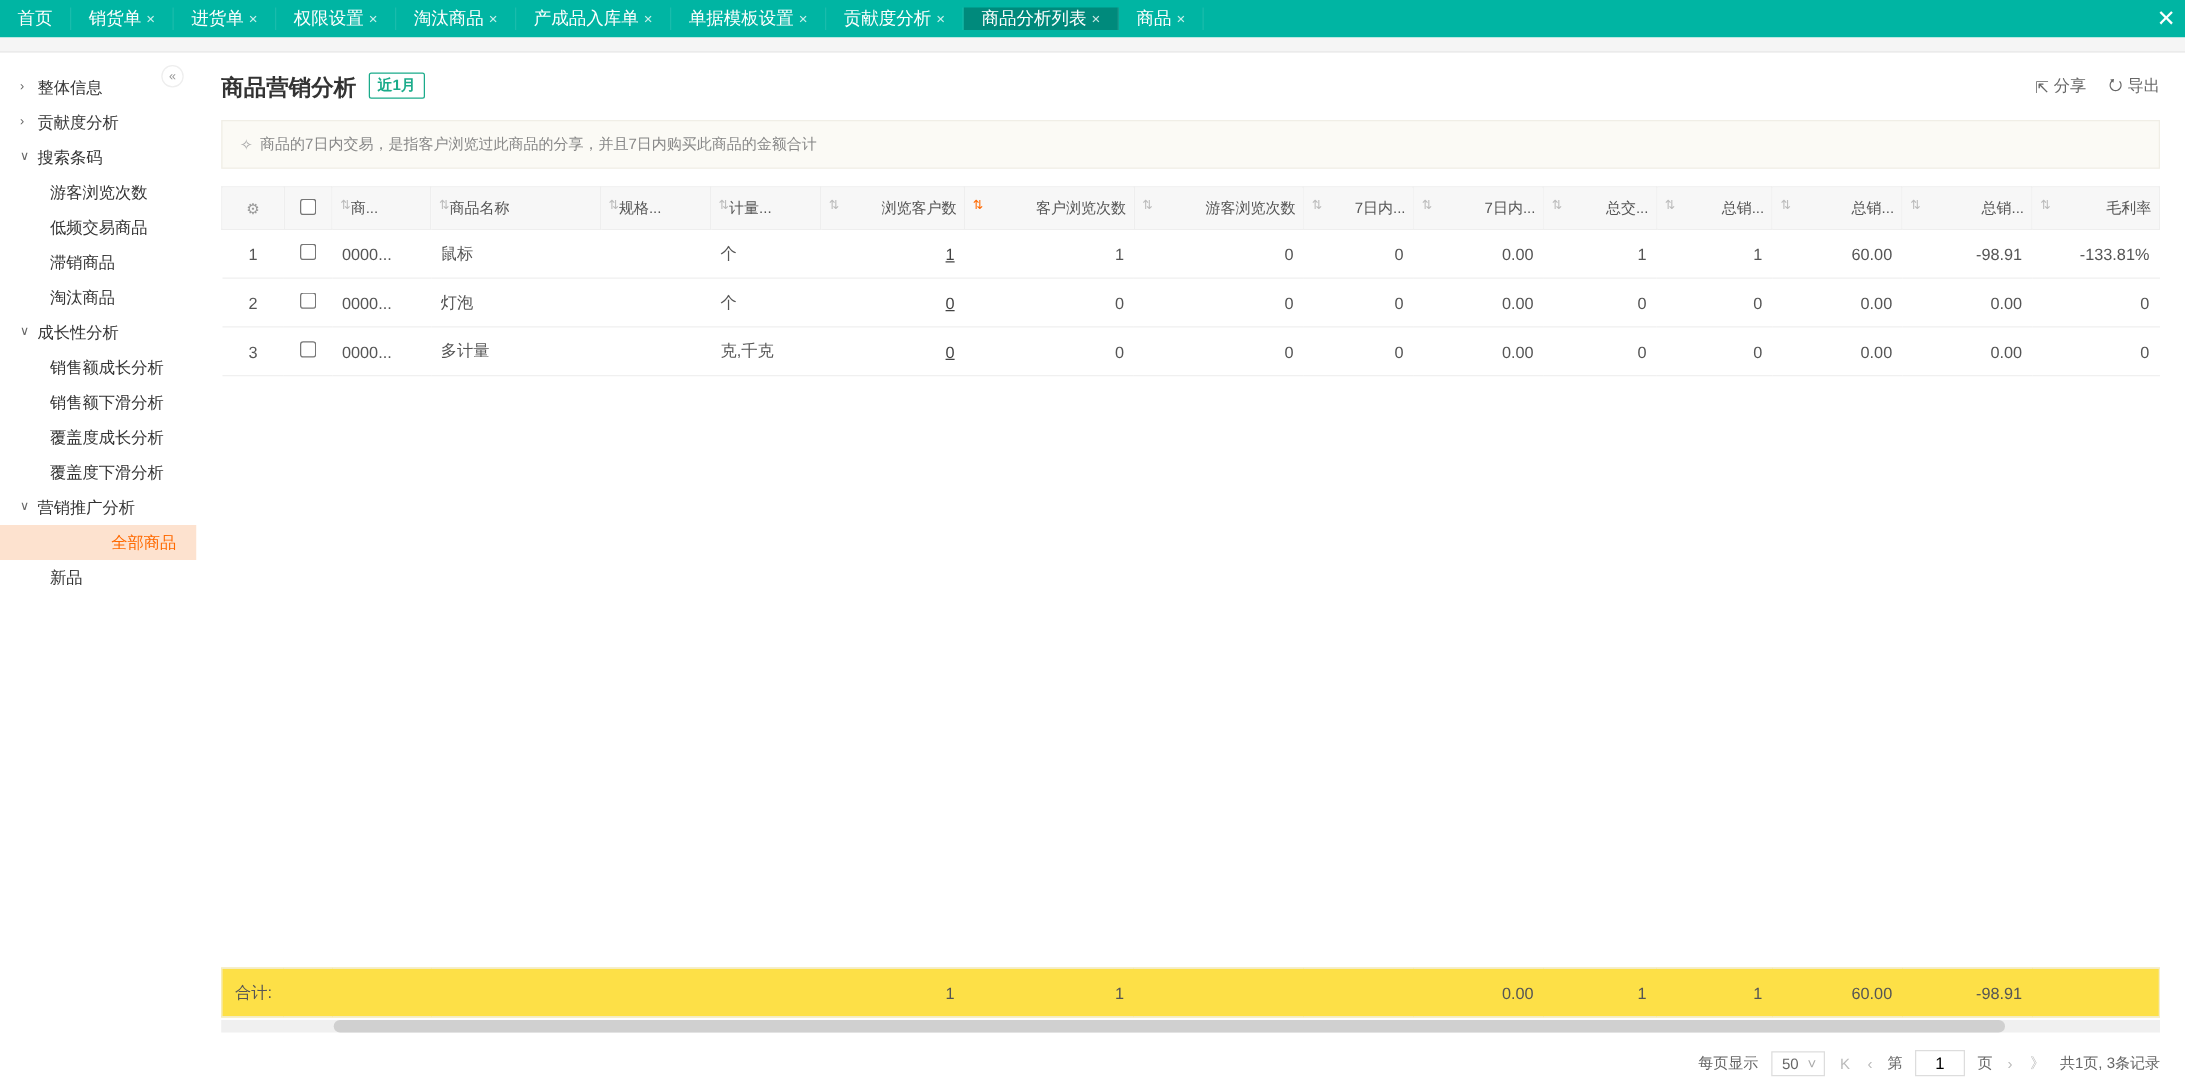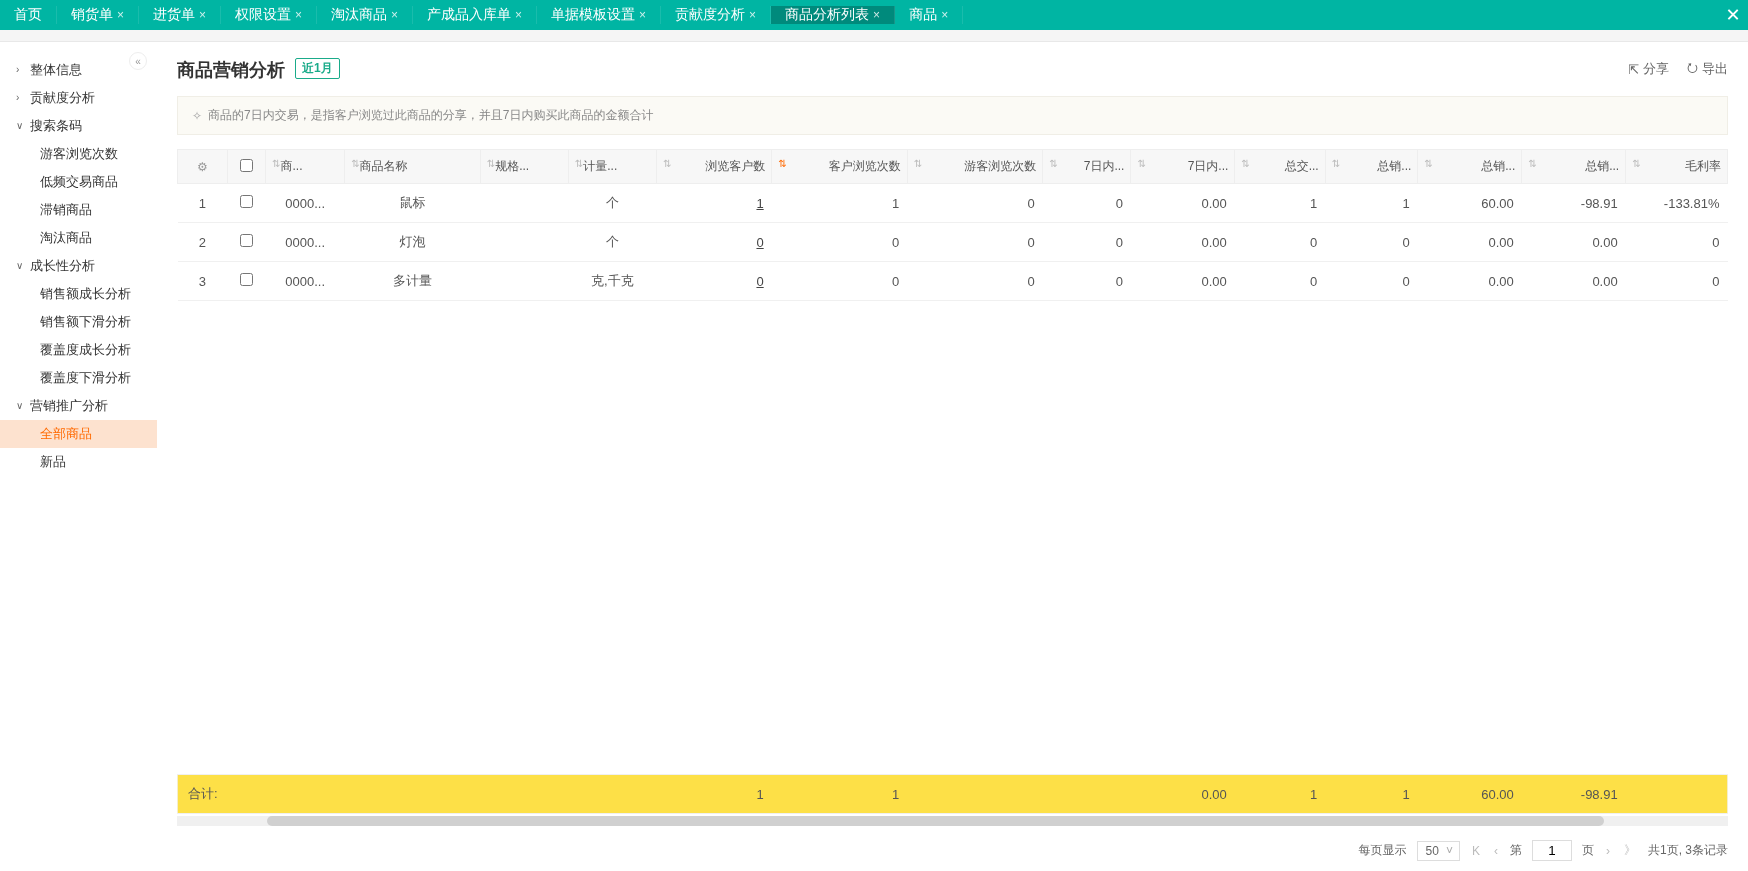--- a/index.html
+++ b/index.html
@@ -8,21 +8,21 @@
     .tab{padding:0 14px;display:flex;align-items:center;color:#fff;font-size:14px;cursor:pointer;gap:4px;white-space:nowrap;border-right:1px solid rgba(255,255,255,0.1);}
     .tab.active{background:#008a7c;}
     .tab .close{font-size:12px;opacity:0.8;}
     .tab-bar .close-all{margin-left:auto;width:30px;display:flex;align-items:center;justify-content:center;color:#fff;cursor:pointer;font-size:18px;}
     .divider{height:12px;background:#f5f5f5;border-bottom:1px solid #e8e8e8;}
     .content{display:flex;height:calc(100% - 42px);}
     .sidebar{width:157px;padding-top:14px;font-size:13px;color:#333;position:relative;}
     .collapse-btn{position:absolute;top:10px;right:10px;color:#999;cursor:pointer;border:1px solid #eee;border-radius:50%;width:18px;height:18px;display:flex;align-items:center;justify-content:center;font-size:10px;}
     .nav-group{padding:4px 16px;display:flex;align-items:center;gap:4px;cursor:pointer;line-height:20px;}
     .nav-item{padding:4px 16px 4px 40px;cursor:pointer;line-height:20px;}
-    .nav-item.active{background:#fde2cf;color:#ff6900;}
+    .nav-item.active{background:#fde2cf;color:#ff6900;text-align:right;}
     .caret{font-size:10px;color:#666;width:10px;display:inline-block;}
     .main{flex:1;padding:16px 20px 0 20px;display:flex;flex-direction:column;overflow:hidden;}
     .header-row{display:flex;align-items:flex-start;gap:10px;margin-bottom:14px;}
     .page-title{font-size:18px;font-weight:bold;}
     .date-tag{border:1px solid #1aab8a;color:#1aab8a;font-size:12px;padding:1px 6px;border-radius:2px;font-weight:bold;}
     .search-box{flex:1;display:flex;align-items:center;position:relative;max-width:300px;}
     .search-box input{border:none;border-bottom:1px solid transparent;padding:4px 24px 4px 4px;font-size:13px;outline:none;width:200px;}
     .search-box input::placeholder{color:#bbb;}
     .search-icon{color:#ff6900;cursor:pointer;font-size:16px;}
     .action-buttons{margin-left:auto;display:flex;gap:18px;color:#666;font-size:13px;}
@@ -30,21 +30,21 @@
     .info-banner{background:#fbfaf5;border:1px solid #f0eee6;padding:10px 14px;font-size:12px;color:#888;margin-bottom:14px;display:flex;align-items:center;gap:6px;}
     .bulb{color:#aaa;}
     .table-wrap{flex:1;display:flex;flex-direction:column;position:relative;}
     .tbl{width:100%;border-collapse:collapse;table-layout:fixed;}
     thead th{background:#f7f7f7;border:1px solid #eee;padding:8px 6px;font-weight:normal;font-size:12px;color:#555;text-align:right;position:relative;white-space:nowrap;overflow:hidden;text-overflow:ellipsis;}
     thead th.left{text-align:left;}
     thead th.center{text-align:center;}
     .sort-icon{color:#bbb;float:left;font-size:10px;}
     .sort-icon.desc{color:#ff6900;}
     tbody td{border:1px solid #f0f0f0;border-left:none;border-right:none;padding:10px 8px;font-size:13px;text-align:right;color:#555;white-space:nowrap;overflow:hidden;text-overflow:ellipsis;}
-    tbody td.left{text-align:center;}
+    tbody td.left{text-align:left;}
     tbody td.center{text-align:center;}
     tbody td.lnk{text-decoration:underline;color:#444;}
     .footer-total{background:#fde047;border:1px solid #f5eecb;padding:12px 8px;font-size:13px;color:#666;}
     .footer-total .tt{text-align:left;padding-left:10px;}
     .scrollbar{height:10px;background:#f0f0f0;margin-top:2px;position:relative;}
     .scroll-thumb{position:absolute;left:90px;width:1337px;height:10px;background:#d0d0d0;border-radius:5px;}
     .pagination{display:flex;align-items:center;justify-content:flex-end;gap:10px;padding:14px 0 10px 0;font-size:12px;color:#666;}
     .page-select{border:1px solid #ddd;padding:2px 20px 2px 8px;position:relative;}
     .page-select:after{content:"˅";position:absolute;right:6px;color:#aaa;}
     .page-input{width:40px;border:1px solid #ddd;text-align:center;padding:2px;}

